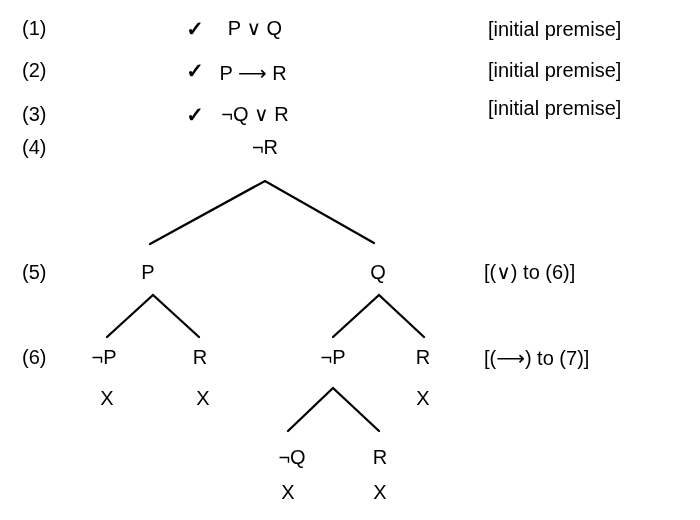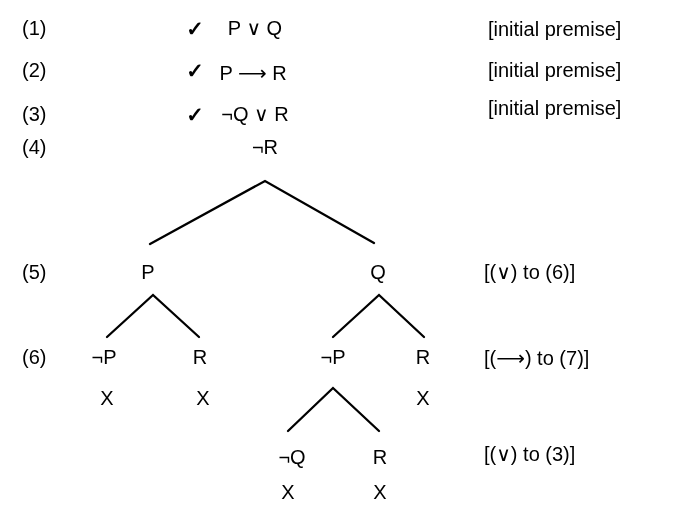--- a/index.html
+++ b/index.html
@@ -66,18 +66,17 @@
   <span class="t c" style="left:333px; top:357px">¬P</span>
   <span class="t c" style="left:423px; top:357px">R</span>
   <span class="t l" style="left:484px; top:358px">[(⟶) to (7)]</span>
 
   <span class="t c" style="left:107px; top:398px">X</span>
   <span class="t c" style="left:203px; top:398px">X</span>
   <span class="t c" style="left:423px; top:398px">X</span>
 
   <span class="t c" style="left:292px; top:457px">¬Q</span>
   <span class="t c" style="left:380px; top:457px">R</span>
-  <span class="t l" style="left:484px; top:454px">[(∨) to (3)]</span>
 
   <span class="t c" style="left:288px; top:492px">X</span>
   <span class="t c" style="left:380px; top:492px">X</span>
 
 </div>
 
 </body></html>

